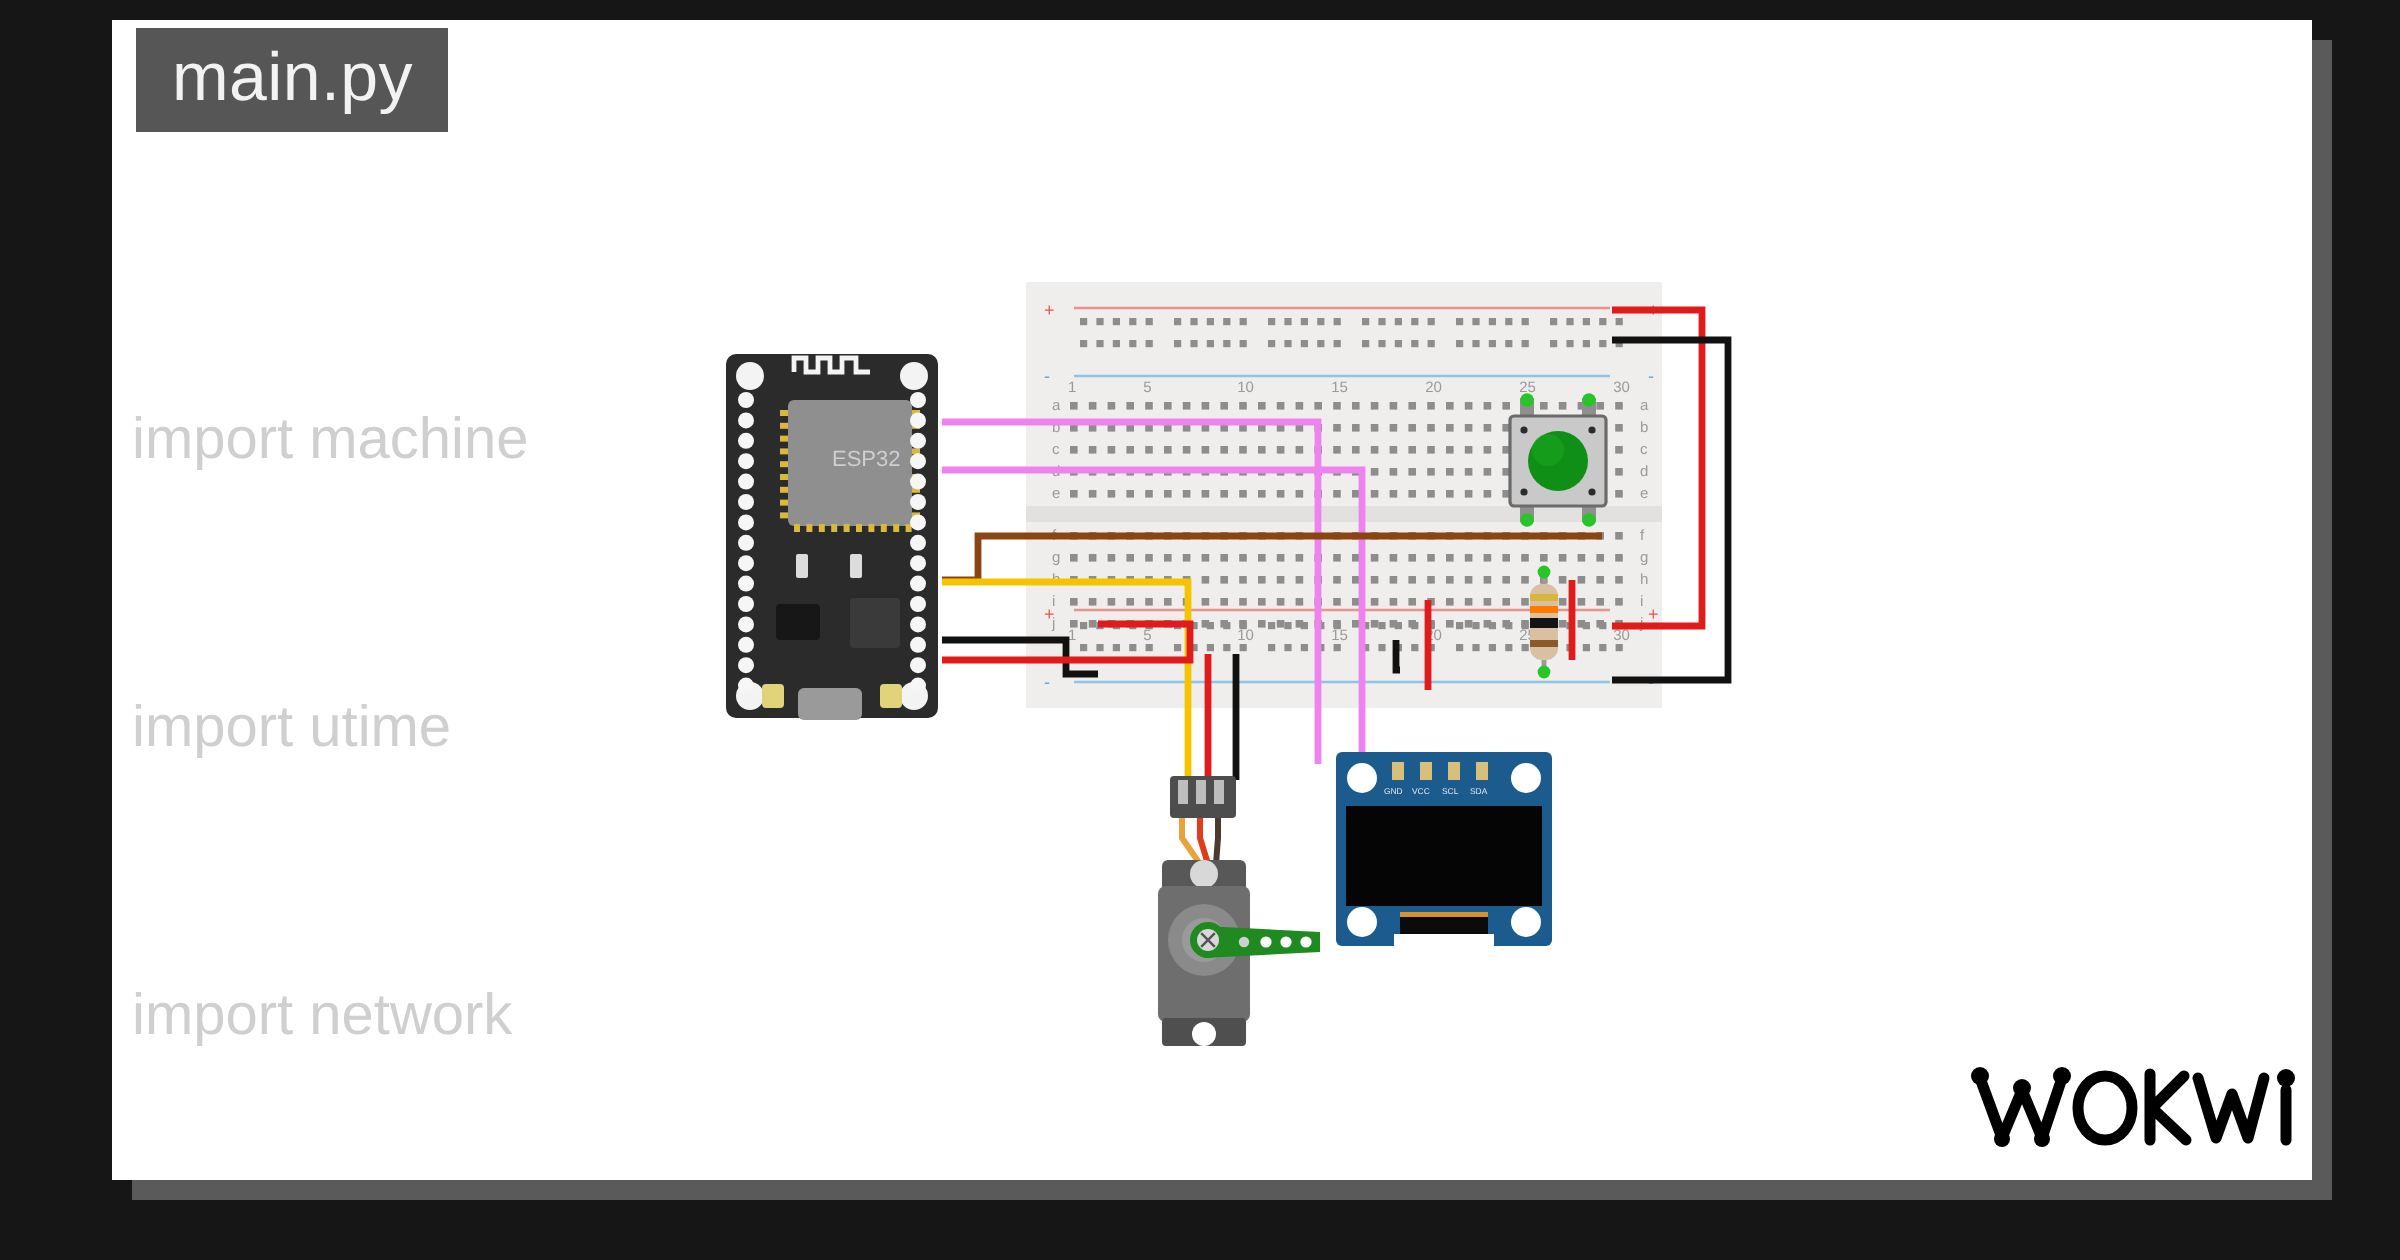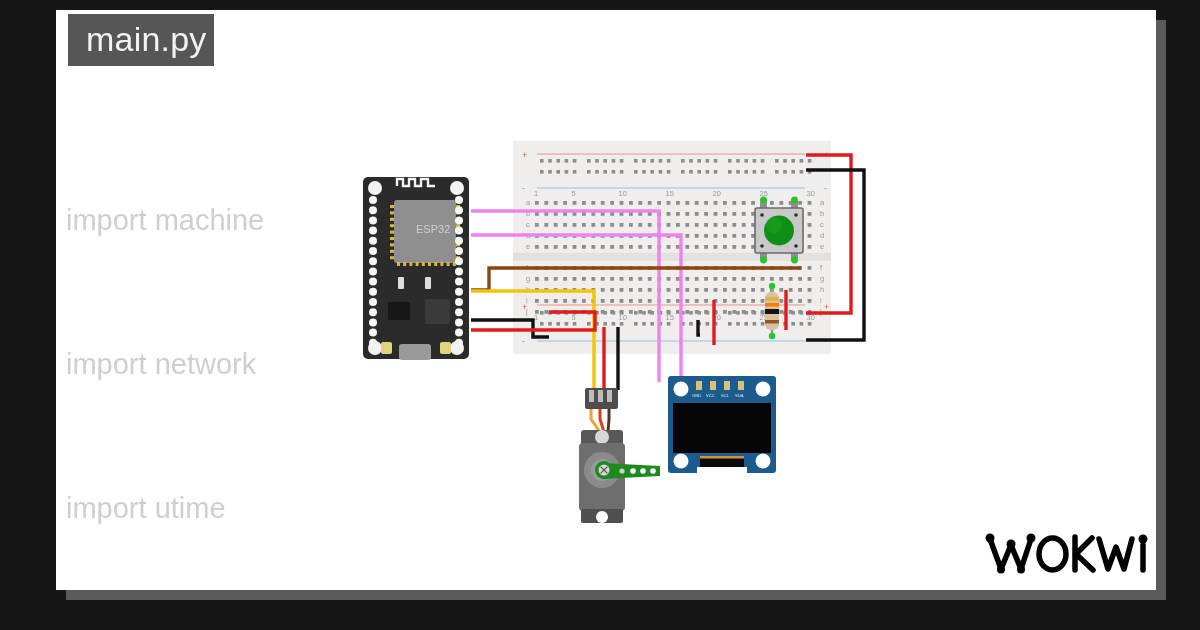--- a/index.html
+++ b/index.html
@@ -17,21 +17,21 @@
   }
   .card{
     position:absolute;left:56px;top:10px;width:1100px;height:580px;
     background:#ffffff;overflow:hidden;
   }
 
   
   .tab{
     position:absolute;left:68px;top:14px;
     background:#565656;color:#f2f2f2;
-    padding:8px 8px 10px 18px;
+    padding:8px 18px 10px 18px;
     font-size:34px;line-height:1;
     letter-spacing:.2px;
     z-index:40;
   }
 
   
   .code{
     position:absolute;left:66px;top:100px;width:900px;
     color:#cfcfcf;
     font-size:29px;
@@ -54,22 +54,22 @@
 
   <div class="card-shadow"></div>
   <div class="card"></div>
 
   <div class="tab">
     <span>main.py</span>
   </div>
 
   <div class="code">
     <span class="ln">import machine</span>
+    <span class="ln">import utime</span>
     <span class="ln">import network</span>
-    <span class="ln">import utime</span>
     <span class="ln">import ntptime</span>
     
     
     
     
     
     
   </div>
 
   <svg class="diagram" viewBox="0 0 1200 630">

